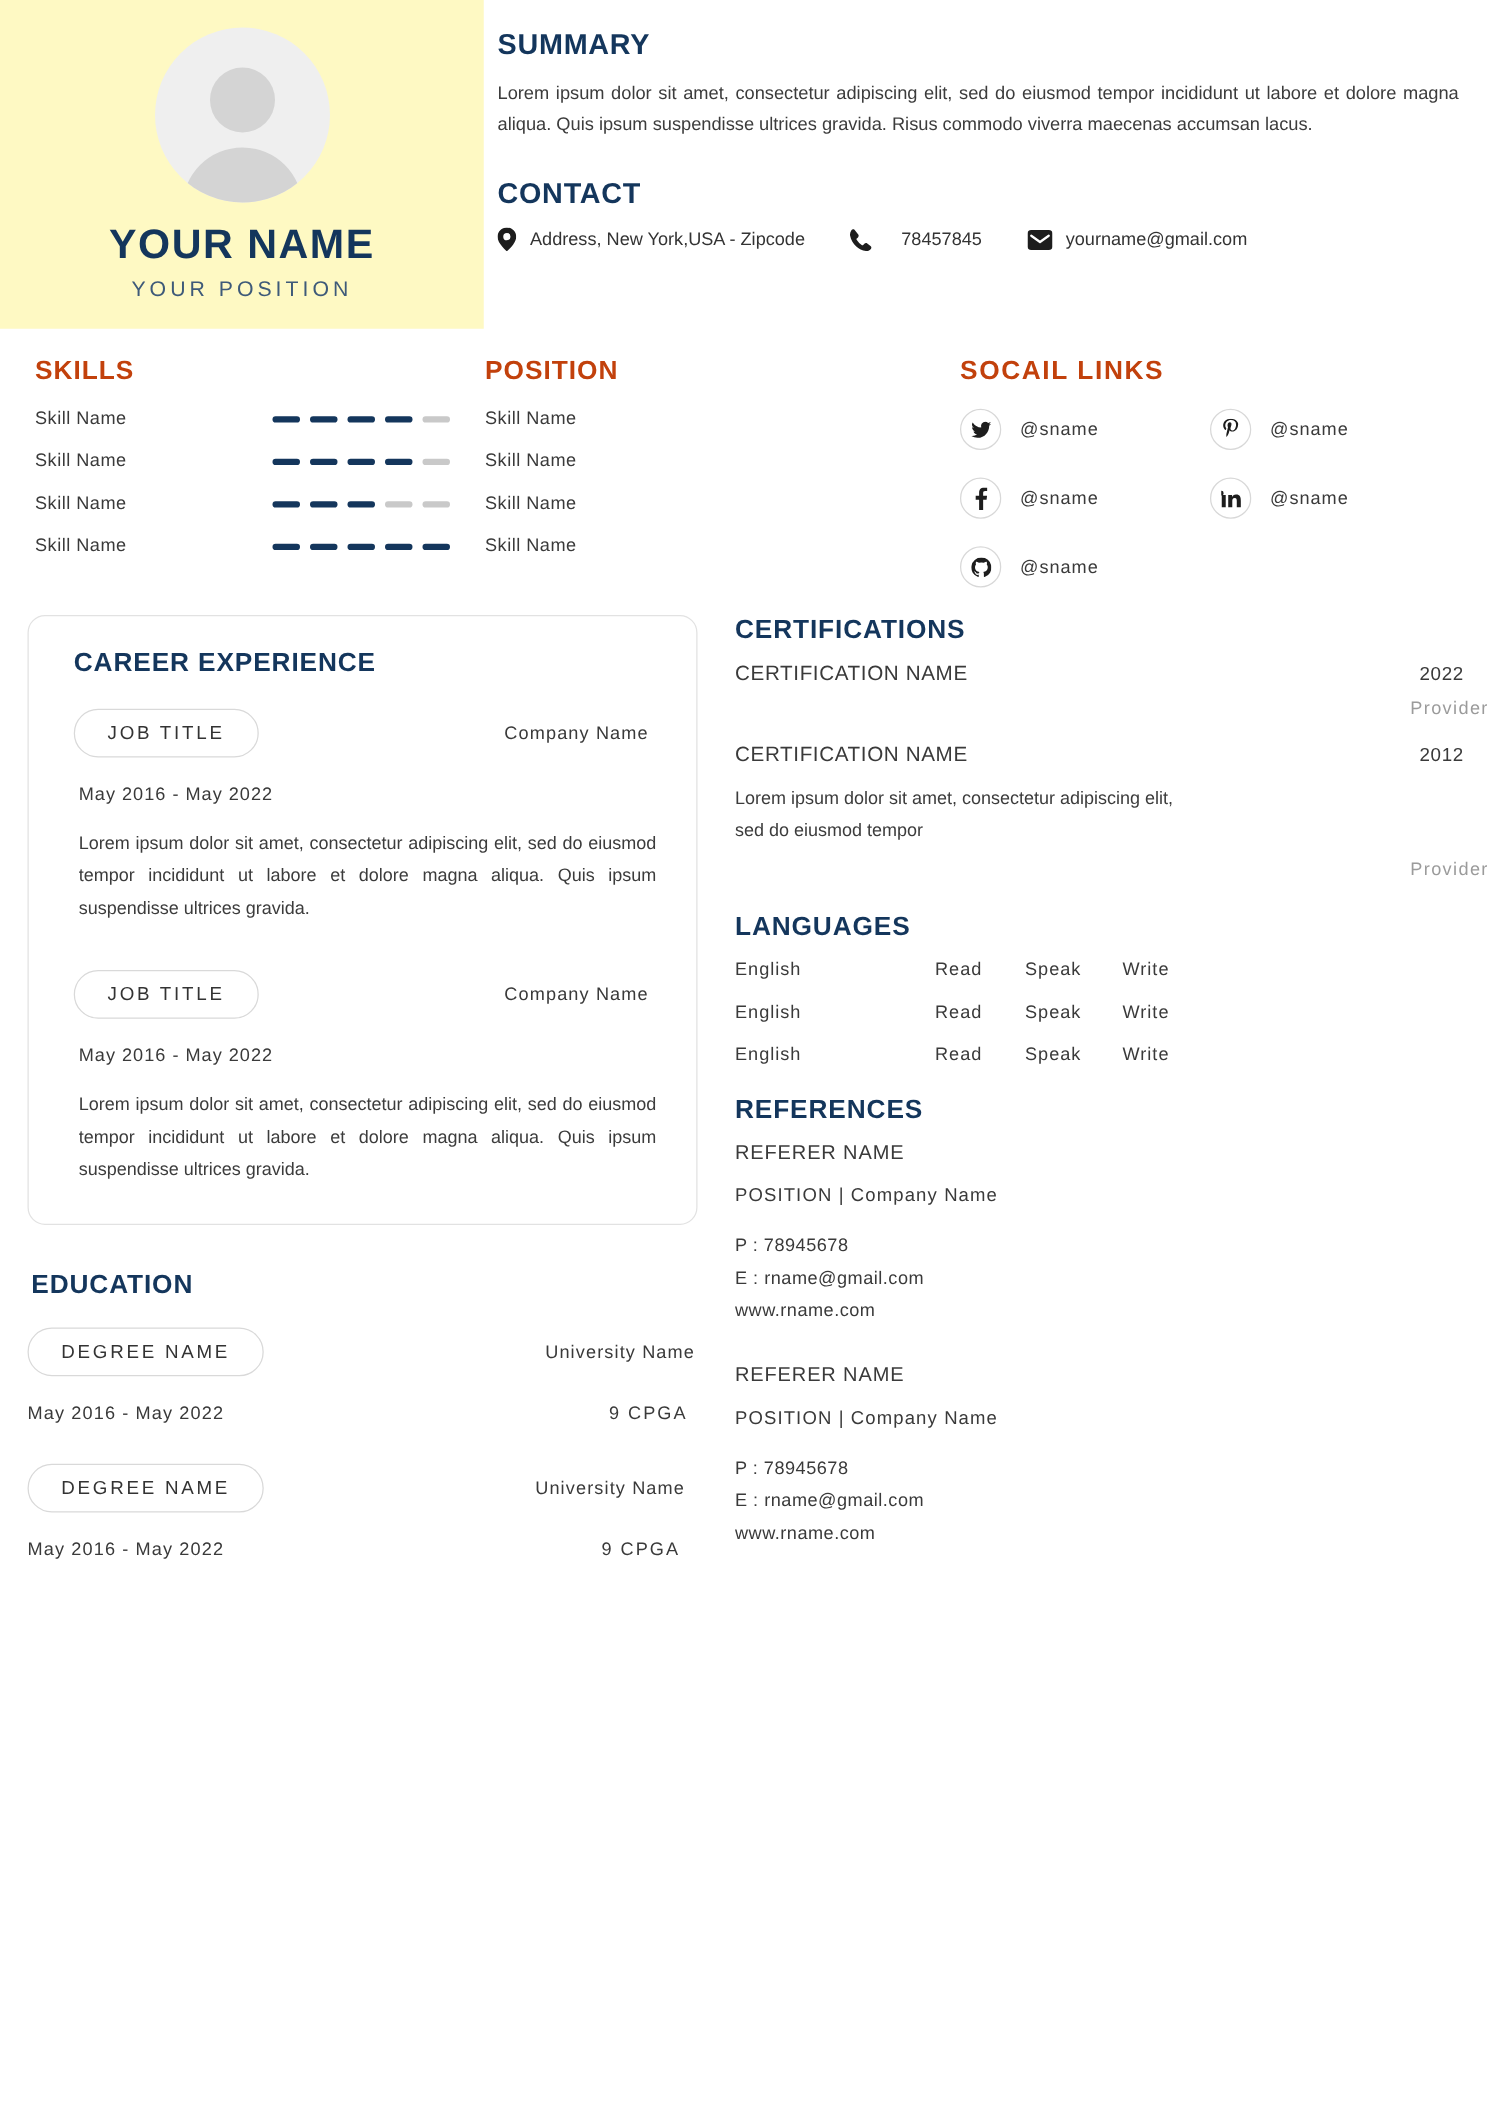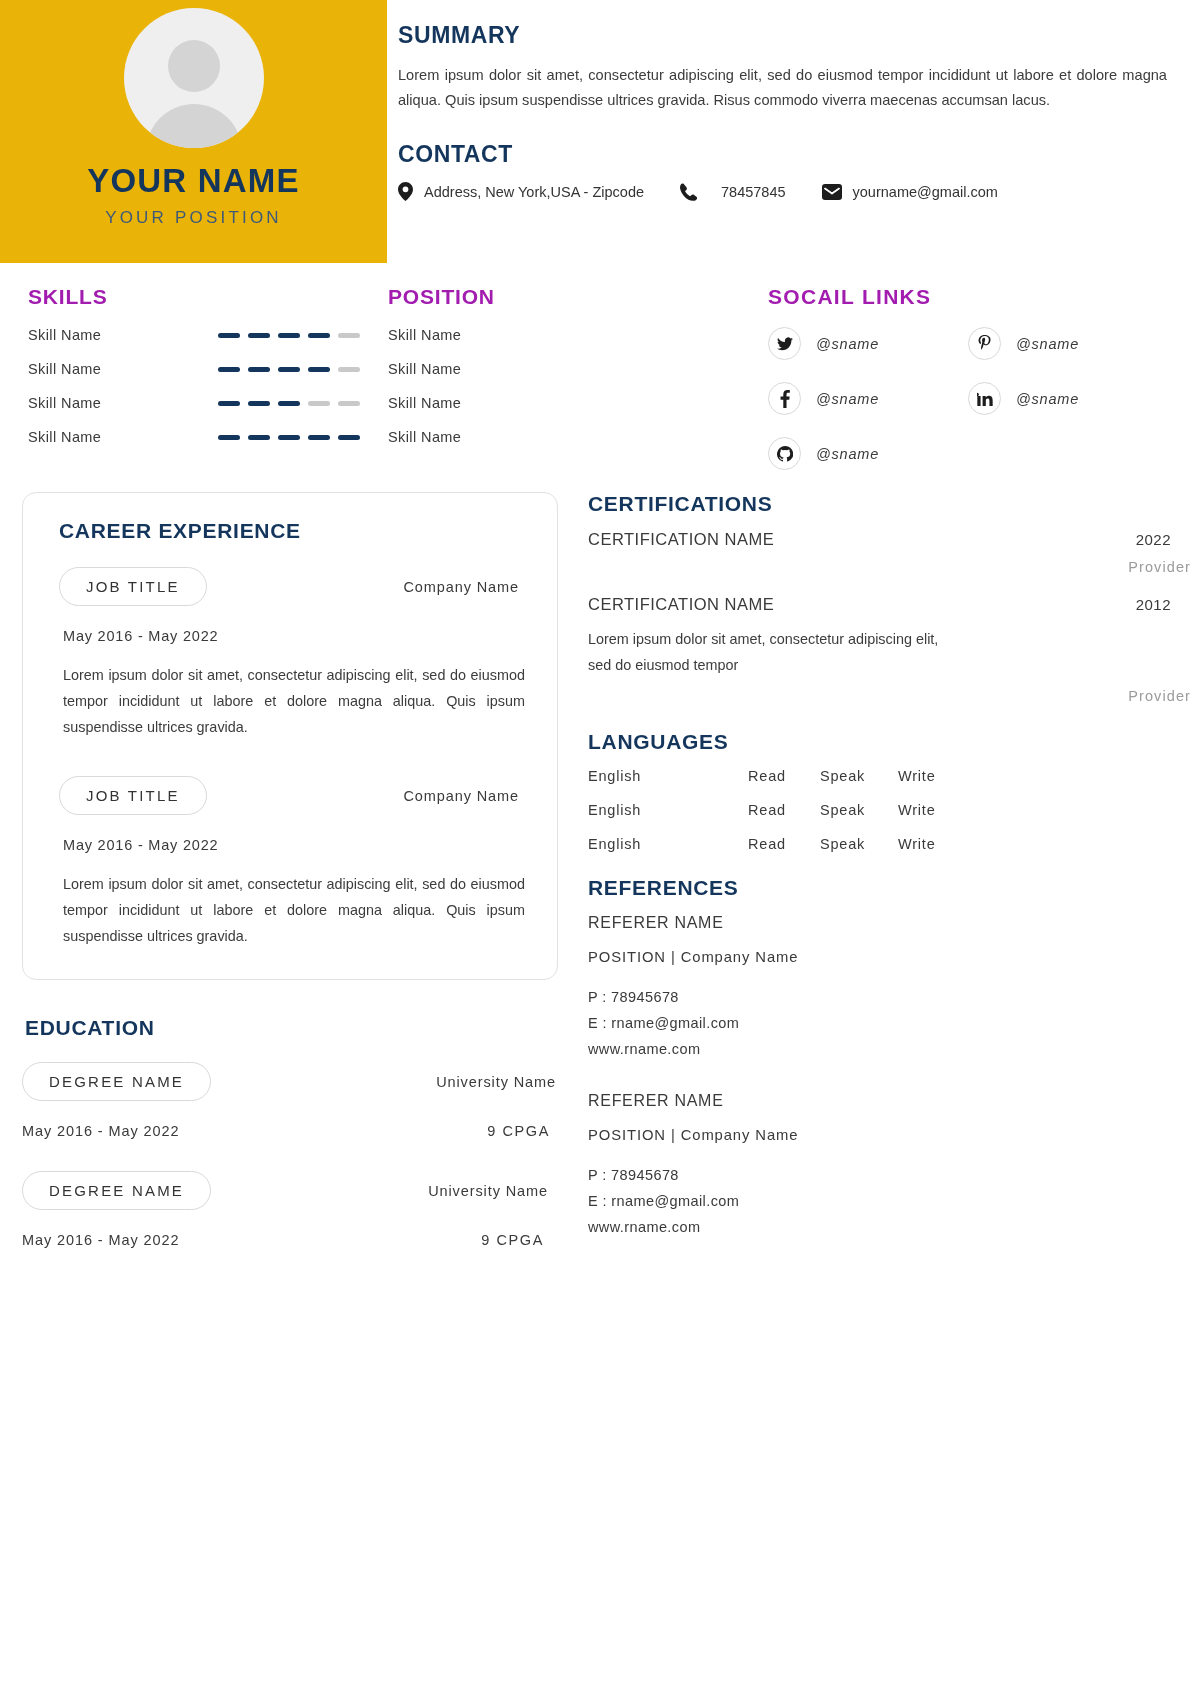--- a/index.html
+++ b/index.html
@@ -22,26 +22,26 @@
     background: #ffffff;
   }
 
   
   .header {
     display: flex;
     height: 263px;
   }
   .header-left {
     width: 387px;
-    background: #eab308;
+    background: #fef9c3;
     display: flex;
     flex-direction: column;
     align-items: center;
     justify-content: flex-start;
-    padding-top: 8px;
+    padding-top: 22px;
     box-sizing: border-box;
   }
   .avatar {
     width: 140px;
     height: 140px;
     border-radius: 50%;
     background: #efefef;
     position: relative;
     overflow: hidden;
     flex: none;
@@ -123,21 +123,21 @@
   .triple {
     display: flex;
     padding: 22px 0 0 0;
   }
   .col-skills { width: 370px; padding-left: 28px; box-sizing: border-box; }
   .col-interests { width: 370px; padding-left: 18px; box-sizing: border-box; }
   .col-social { flex: 1; padding-left: 28px; box-sizing: border-box; }
 
   .h3 {
     font-size: 21px;
-    color: #a21caf;
+    color: #c2410c;
     font-weight: 700;
     letter-spacing: 0.8px;
     margin: 0 0 18px 0;
   }
   .h3.social { letter-spacing: 1.3px; }
 
   .skill-row {
     display: flex;
     align-items: center;
     justify-content: space-between;
@@ -163,21 +163,20 @@
     color: #3a3a3a;
     letter-spacing: 0.4px;
     margin-bottom: 18px;
   }
   .interest-row:first-of-type { margin-bottom: 18px; }
 
   .social-grid {
     display: flex;
     flex-wrap: wrap;
     width: 420px;
-    font-style: italic;
   }
   .social-item {
     width: 200px;
     display: flex;
     align-items: center;
     margin-bottom: 22px;
   }
   .social-circle {
     width: 31px;
     height: 31px;

